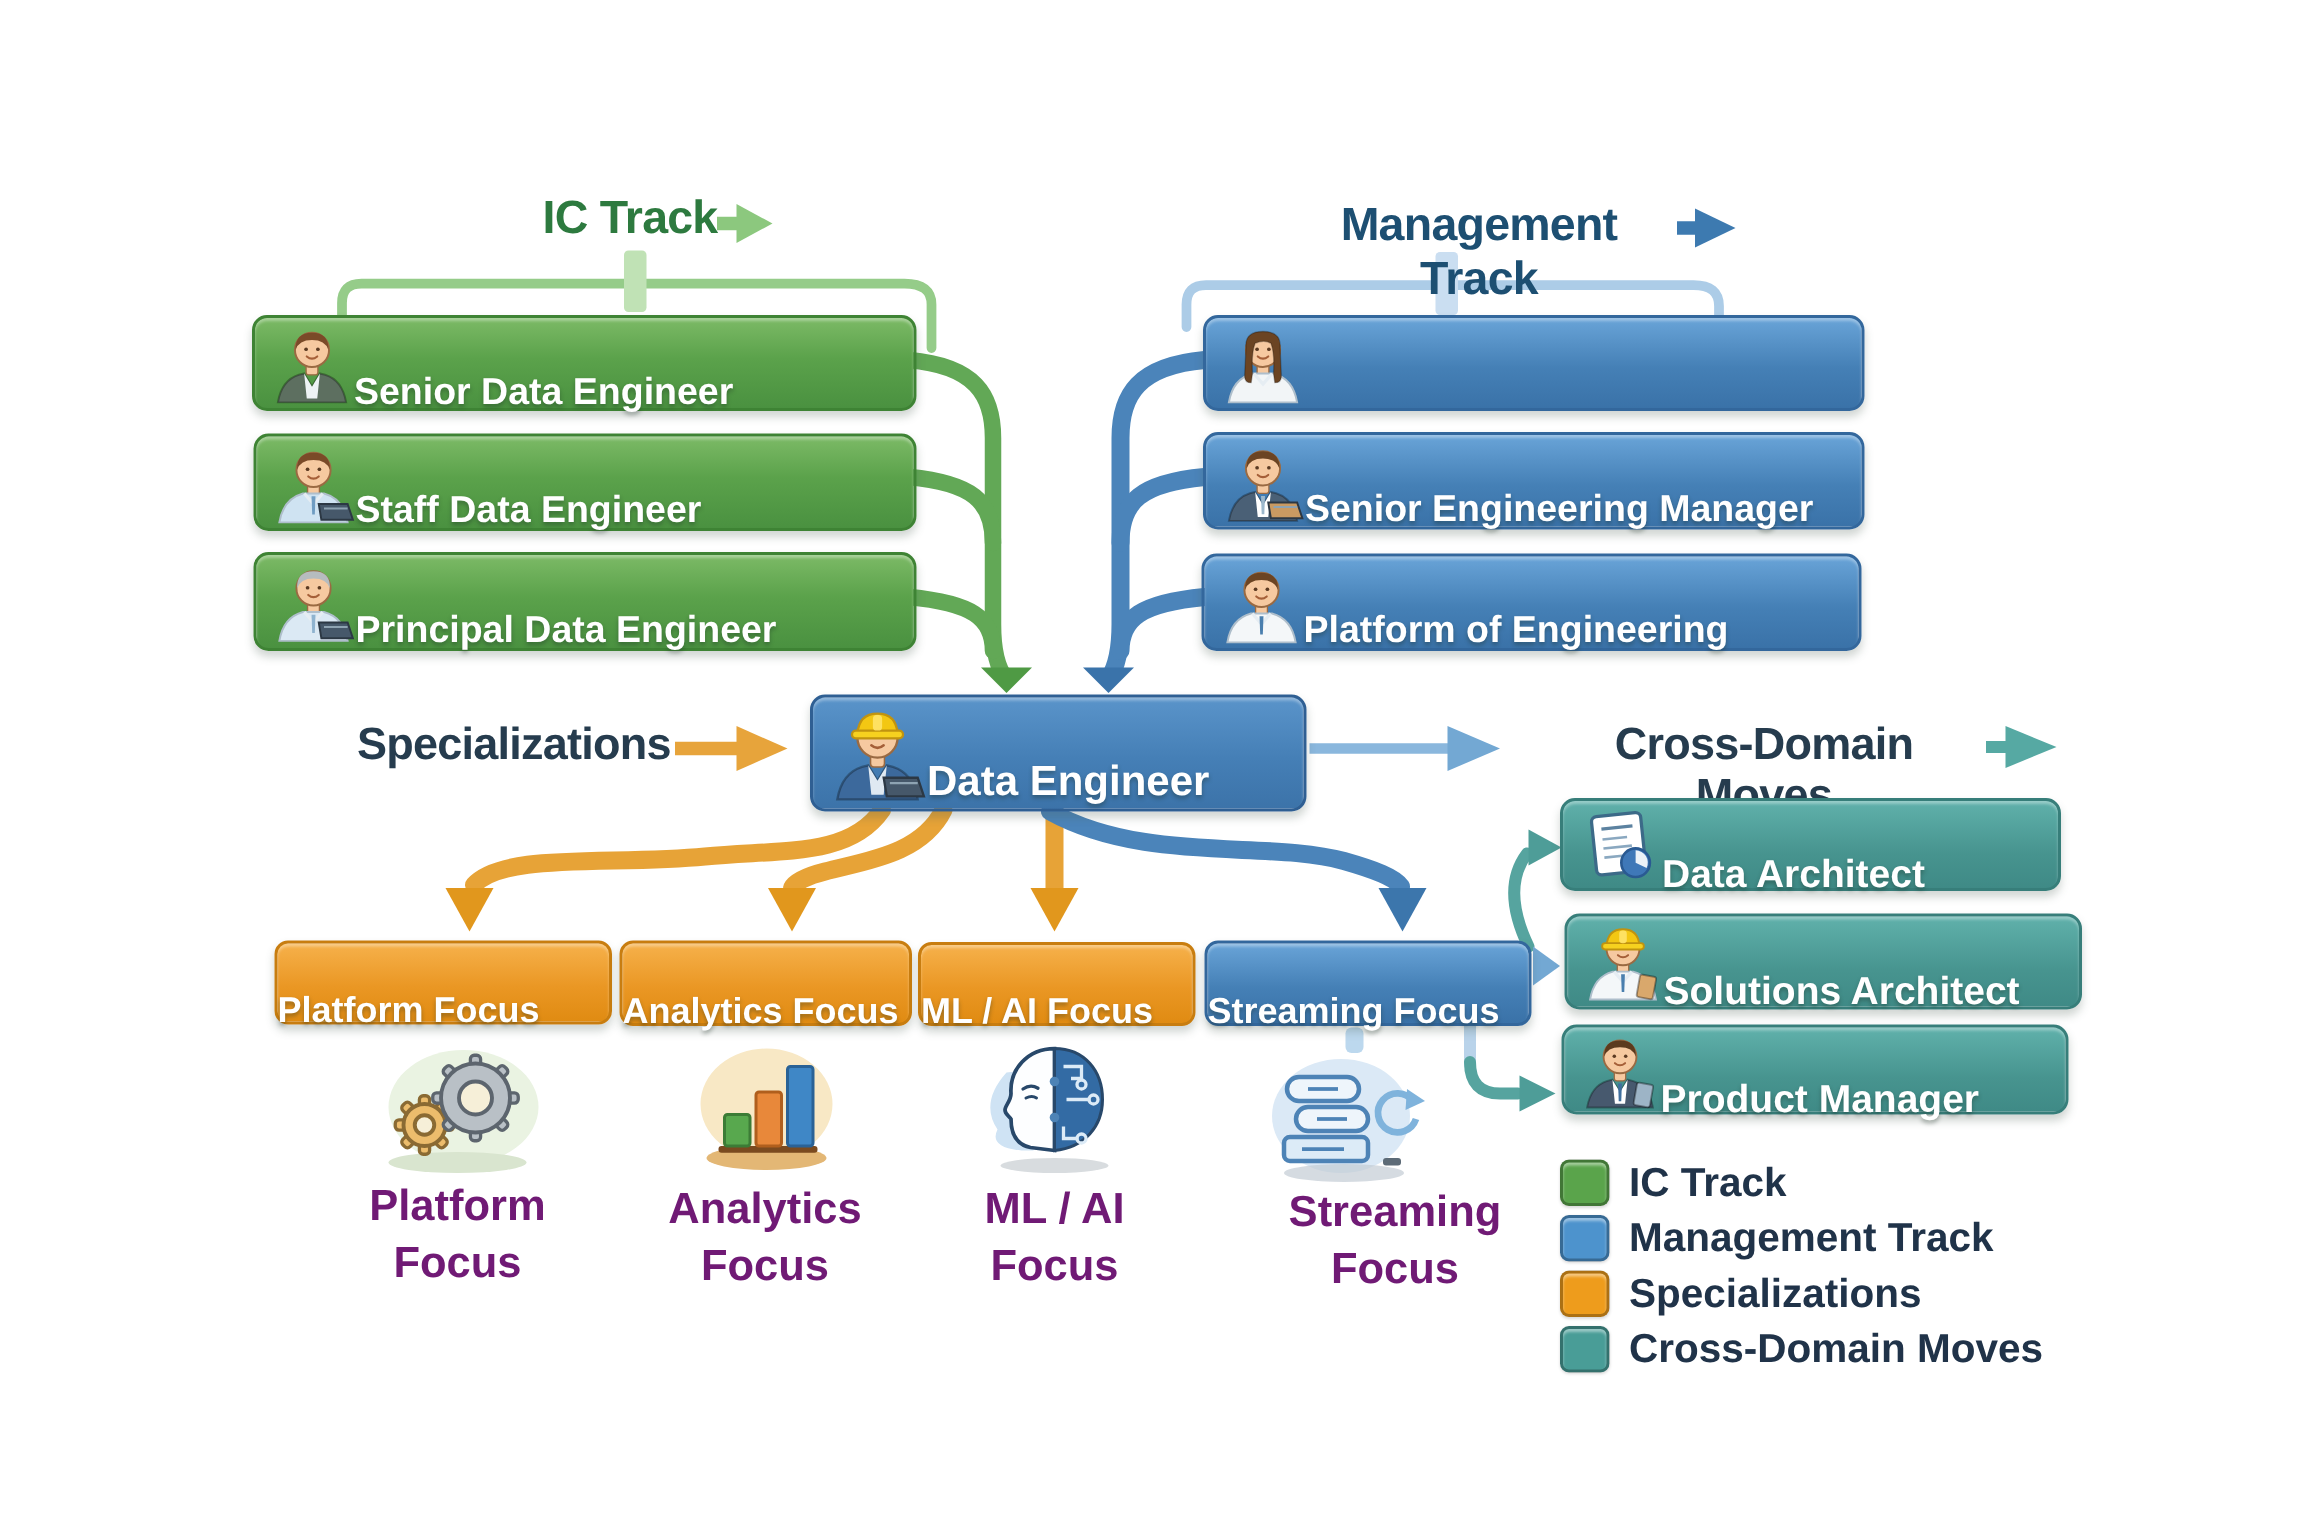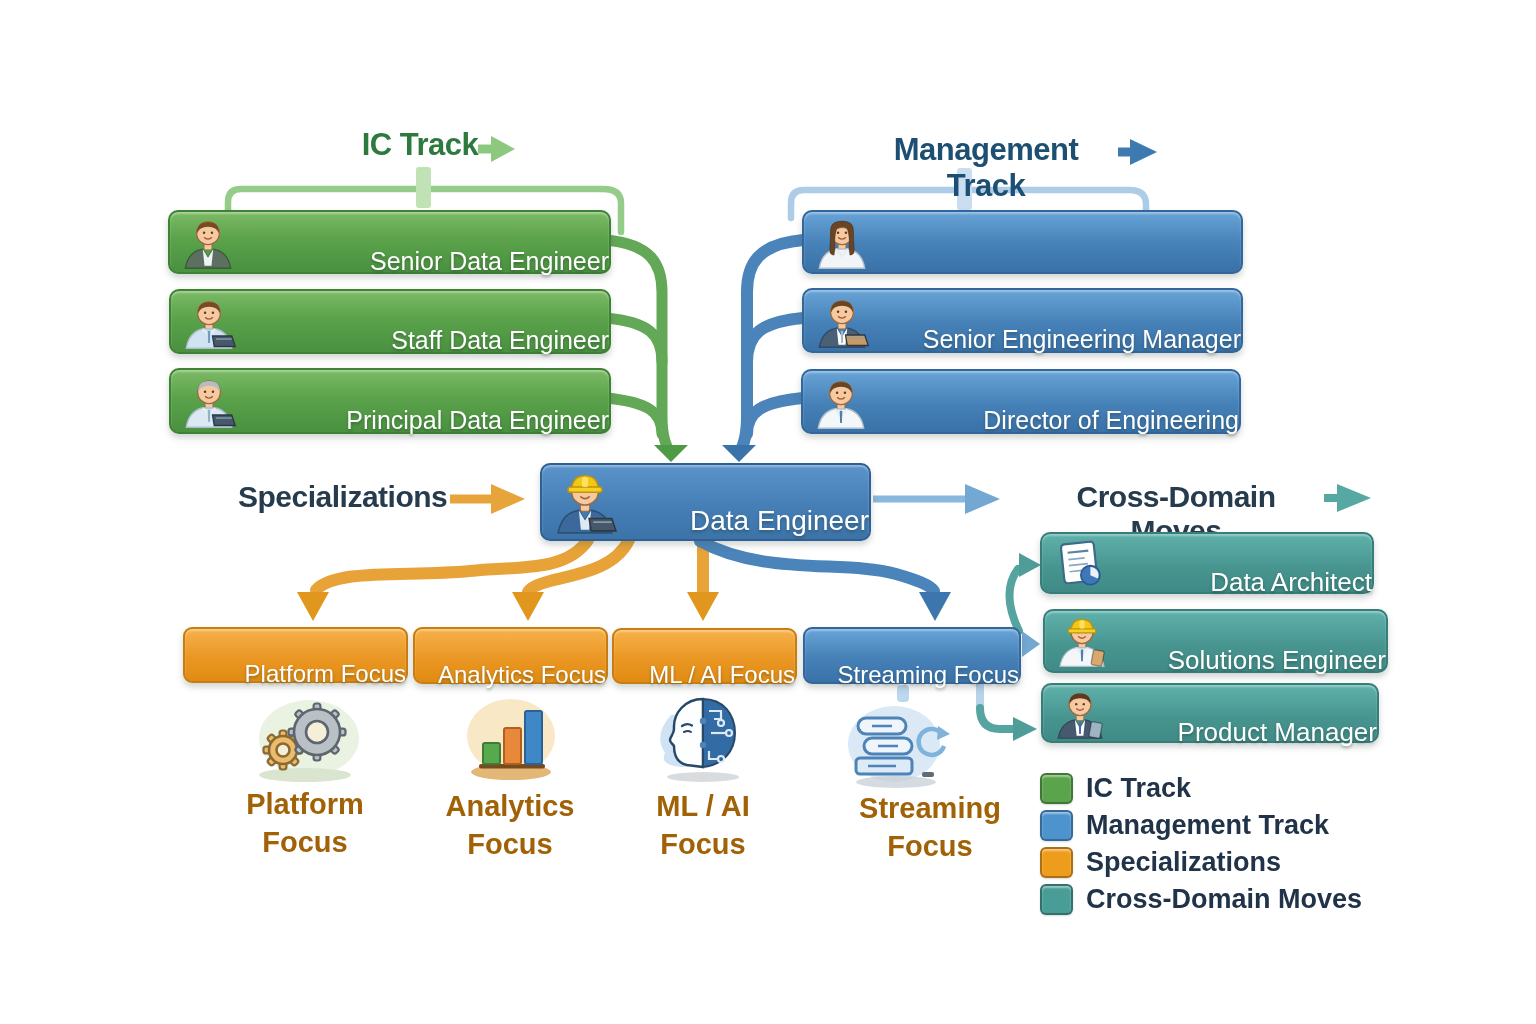--- a/index.html
+++ b/index.html
@@ -11,37 +11,37 @@
   svg{display:block;}
   
   .track-title{position:absolute;font-weight:bold;text-align:center;letter-spacing:-0.5px;}
   .ic-title{left:348px;top:127px;width:144px;font-size:31px;color:#2d7a3f;}
   .mg-title{left:854px;top:132px;width:264px;font-size:31px;color:#1d4f72;}
   .spec-title{left:238px;top:480px;width:198px;font-size:30px;color:#263c4e;}
   .cdm-title{left:1028px;top:480px;width:296px;font-size:30px;color:#263c4e;}
   
   .role{position:absolute;display:flex;align-items:center;border-radius:10px;
         box-shadow:0 4px 6px rgba(70,90,80,.25), inset 0 2px 2px rgba(255,255,255,.35);}
-  .role .label{flex:1;text-align:right;color:#fff;font-weight:normal;white-space:nowrap;
+  .role .label{flex:1;text-align:left;color:#fff;font-weight:bold;white-space:nowrap;
         text-shadow:0 2px 3px rgba(25,45,35,.38);margin-top:38px;}
   .role .ava{flex:0 0 auto;margin-left:10px;}
   .green{background:linear-gradient(180deg,#7cba66 0%,#5ba24b 45%,#4a9140 100%);border:2px solid #3e8334;}
   .blue {background:linear-gradient(180deg,#69a4d8 0%,#4580b6 55%,#3a72a8 100%);border:2px solid #33679c;}
   .teal {background:linear-gradient(180deg,#60b1ab 0%,#47948f 60%,#3f8a86 100%);border:2px solid #377e7a;}
   .orange{background:linear-gradient(180deg,#f6b14b 0%,#ea9724 55%,#e08b12 100%);border:2px solid #c87d10;border-radius:9px;}
   .ladder .label{font-size:25px;}
   .de-box{left:540px;top:463px;width:327px;height:74px;
         background:linear-gradient(180deg,#5a94ca 0%,#457fb6 55%,#3c73a9 100%);border:2px solid #2f5f93;}
   .de-box .label{font-size:28px;}
   .focus-box{justify-content:center;}
   .focus-box .label{font-size:24px;}
   .teal .label{font-size:26px;}
   
   .caption{position:absolute;text-align:center;white-space:pre-line;font-size:29px;font-weight:600;
-           color:#a16207;line-height:1.3;}
+           color:#701a75;line-height:1.3;}
   .legend-row{position:absolute;left:1040px;display:flex;align-items:center;height:30px;}
   .swatch{width:29px;height:27px;border-radius:6px;border:2px solid rgba(0,0,0,.28);
           box-shadow:inset 0 2px 2px rgba(255,255,255,.45), 0 1px 2px rgba(0,0,0,.15);}
   .legend-label{margin-left:13px;font-size:27px;font-weight:600;color:#203349;white-space:nowrap;}
 </style>
 </head>
 <body>
 
 <div class="canvas">
 
@@ -214,21 +214,21 @@
           <path d="M6,62 Q9,44 24,40 L40,40 Q55,44 58,62 Z" fill="#f4f7f9" stroke="#aebecb" stroke-width="1.5"></path>
           <path d="M25,40 L32,48 L39,40" fill="none" stroke="#e6edf3" stroke-width="2.5"></path>
           <polygon points="30.5,42 33.5,42 33,56 31,56" fill="#4a7fae"></polygon>
           <circle cx="32" cy="22" r="13" fill="#f6c9a0" stroke="#9a6a42" stroke-width="1.5"></circle>
           <circle cx="27.5" cy="21.5" r="1.4" fill="#5b3a22"></circle>
           <circle cx="36.5" cy="21.5" r="1.4" fill="#5b3a22"></circle>
           <path d="M28,27 q4,3.4 8,0" stroke="#a55f38" stroke-width="1.6" fill="none" stroke-linecap="round"></path>
           <path d="M19.5,22 Q19,9 32,9 Q45,9 44.5,22 Q42,14.5 32,14.5 Q22,14.5 19.5,22 Z" fill="#6b4423"></path>
         </svg>
       </span>
-    <span class="label">Director of Engineering</span>
+    <span class="label">Platform of Engineering</span>
   </div>
 
   <div class="role de-box">
     <span class="ava">
         <svg width="66" height="66" viewBox="0 0 64 64">
           <rect x="27.5" y="30" width="9" height="11" rx="2" fill="#f6c9a0" stroke="#9a6a42" stroke-width="1"></rect>
           <path d="M6,62 Q9,45 22,41 L26,40 L32,50 L38,40 L42,41 Q55,45 58,62 Z" fill="#3c699c" stroke="rgba(0,0,0,.3)" stroke-width="1.5"></path>
           <path d="M26,40 L32,50 L38,40 L36,59 L28,59 Z" fill="#dfe9f2"></path>
           <circle cx="32" cy="22" r="13" fill="#f6c9a0" stroke="#9a6a42" stroke-width="1.5"></circle>
           <circle cx="27.5" cy="21.5" r="1.4" fill="#5b3a22"></circle>
@@ -285,21 +285,21 @@
           <circle cx="36.5" cy="21.5" r="1.4" fill="#5b3a22"></circle>
           <path d="M28,27 q4,3.4 8,0" stroke="#a55f38" stroke-width="1.6" fill="none" stroke-linecap="round"></path>
           <path d="M19,19.5 Q20,6.5 32,6.5 Q44,6.5 45,19.5 Z" fill="#f3c713" stroke="#c09310" stroke-width="1.5"></path>
           <rect x="15.5" y="17.5" width="33" height="5" rx="2.5" fill="#f6d11f" stroke="#c09310" stroke-width="1.5"></rect>
           <rect x="29" y="7.5" width="6" height="10" rx="2.5" fill="#ffe36a" opacity="0.9"></rect>
           <g transform="rotate(10 50 52)">
             <rect x="44" y="43" width="13" height="18" rx="2" fill="#d9a86c" stroke="rgba(0,0,0,.35)" stroke-width="1.5"></rect>
           </g>
         </svg>
       </span>
-    <span class="label">Solutions Engineer</span>
+    <span class="label">Solutions Architect</span>
   </div>
   <div class="role teal" style="left:1041px;top:683px;width:334px;height:56px">
     <span class="ava">
         <svg width="54" height="54" viewBox="0 0 64 64">
           <rect x="27.5" y="30" width="9" height="11" rx="2" fill="#f6c9a0" stroke="#9a6a42" stroke-width="1"></rect>
           <path d="M6,62 Q9,45 22,41 L26,40 L32,50 L38,40 L42,41 Q55,45 58,62 Z" fill="#47596e" stroke="rgba(0,0,0,.3)" stroke-width="1.5"></path>
           <path d="M26,40 L32,50 L38,40 L36,59 L28,59 Z" fill="#fff"></path>
           <polygon points="30.5,43 33.5,43 33,57 31,57" fill="#3f6f9e"></polygon>
           <circle cx="32" cy="22" r="13" fill="#f6c9a0" stroke="#9a6a42" stroke-width="1.5"></circle>
           <circle cx="27.5" cy="21.5" r="1.4" fill="#5b3a22"></circle>

